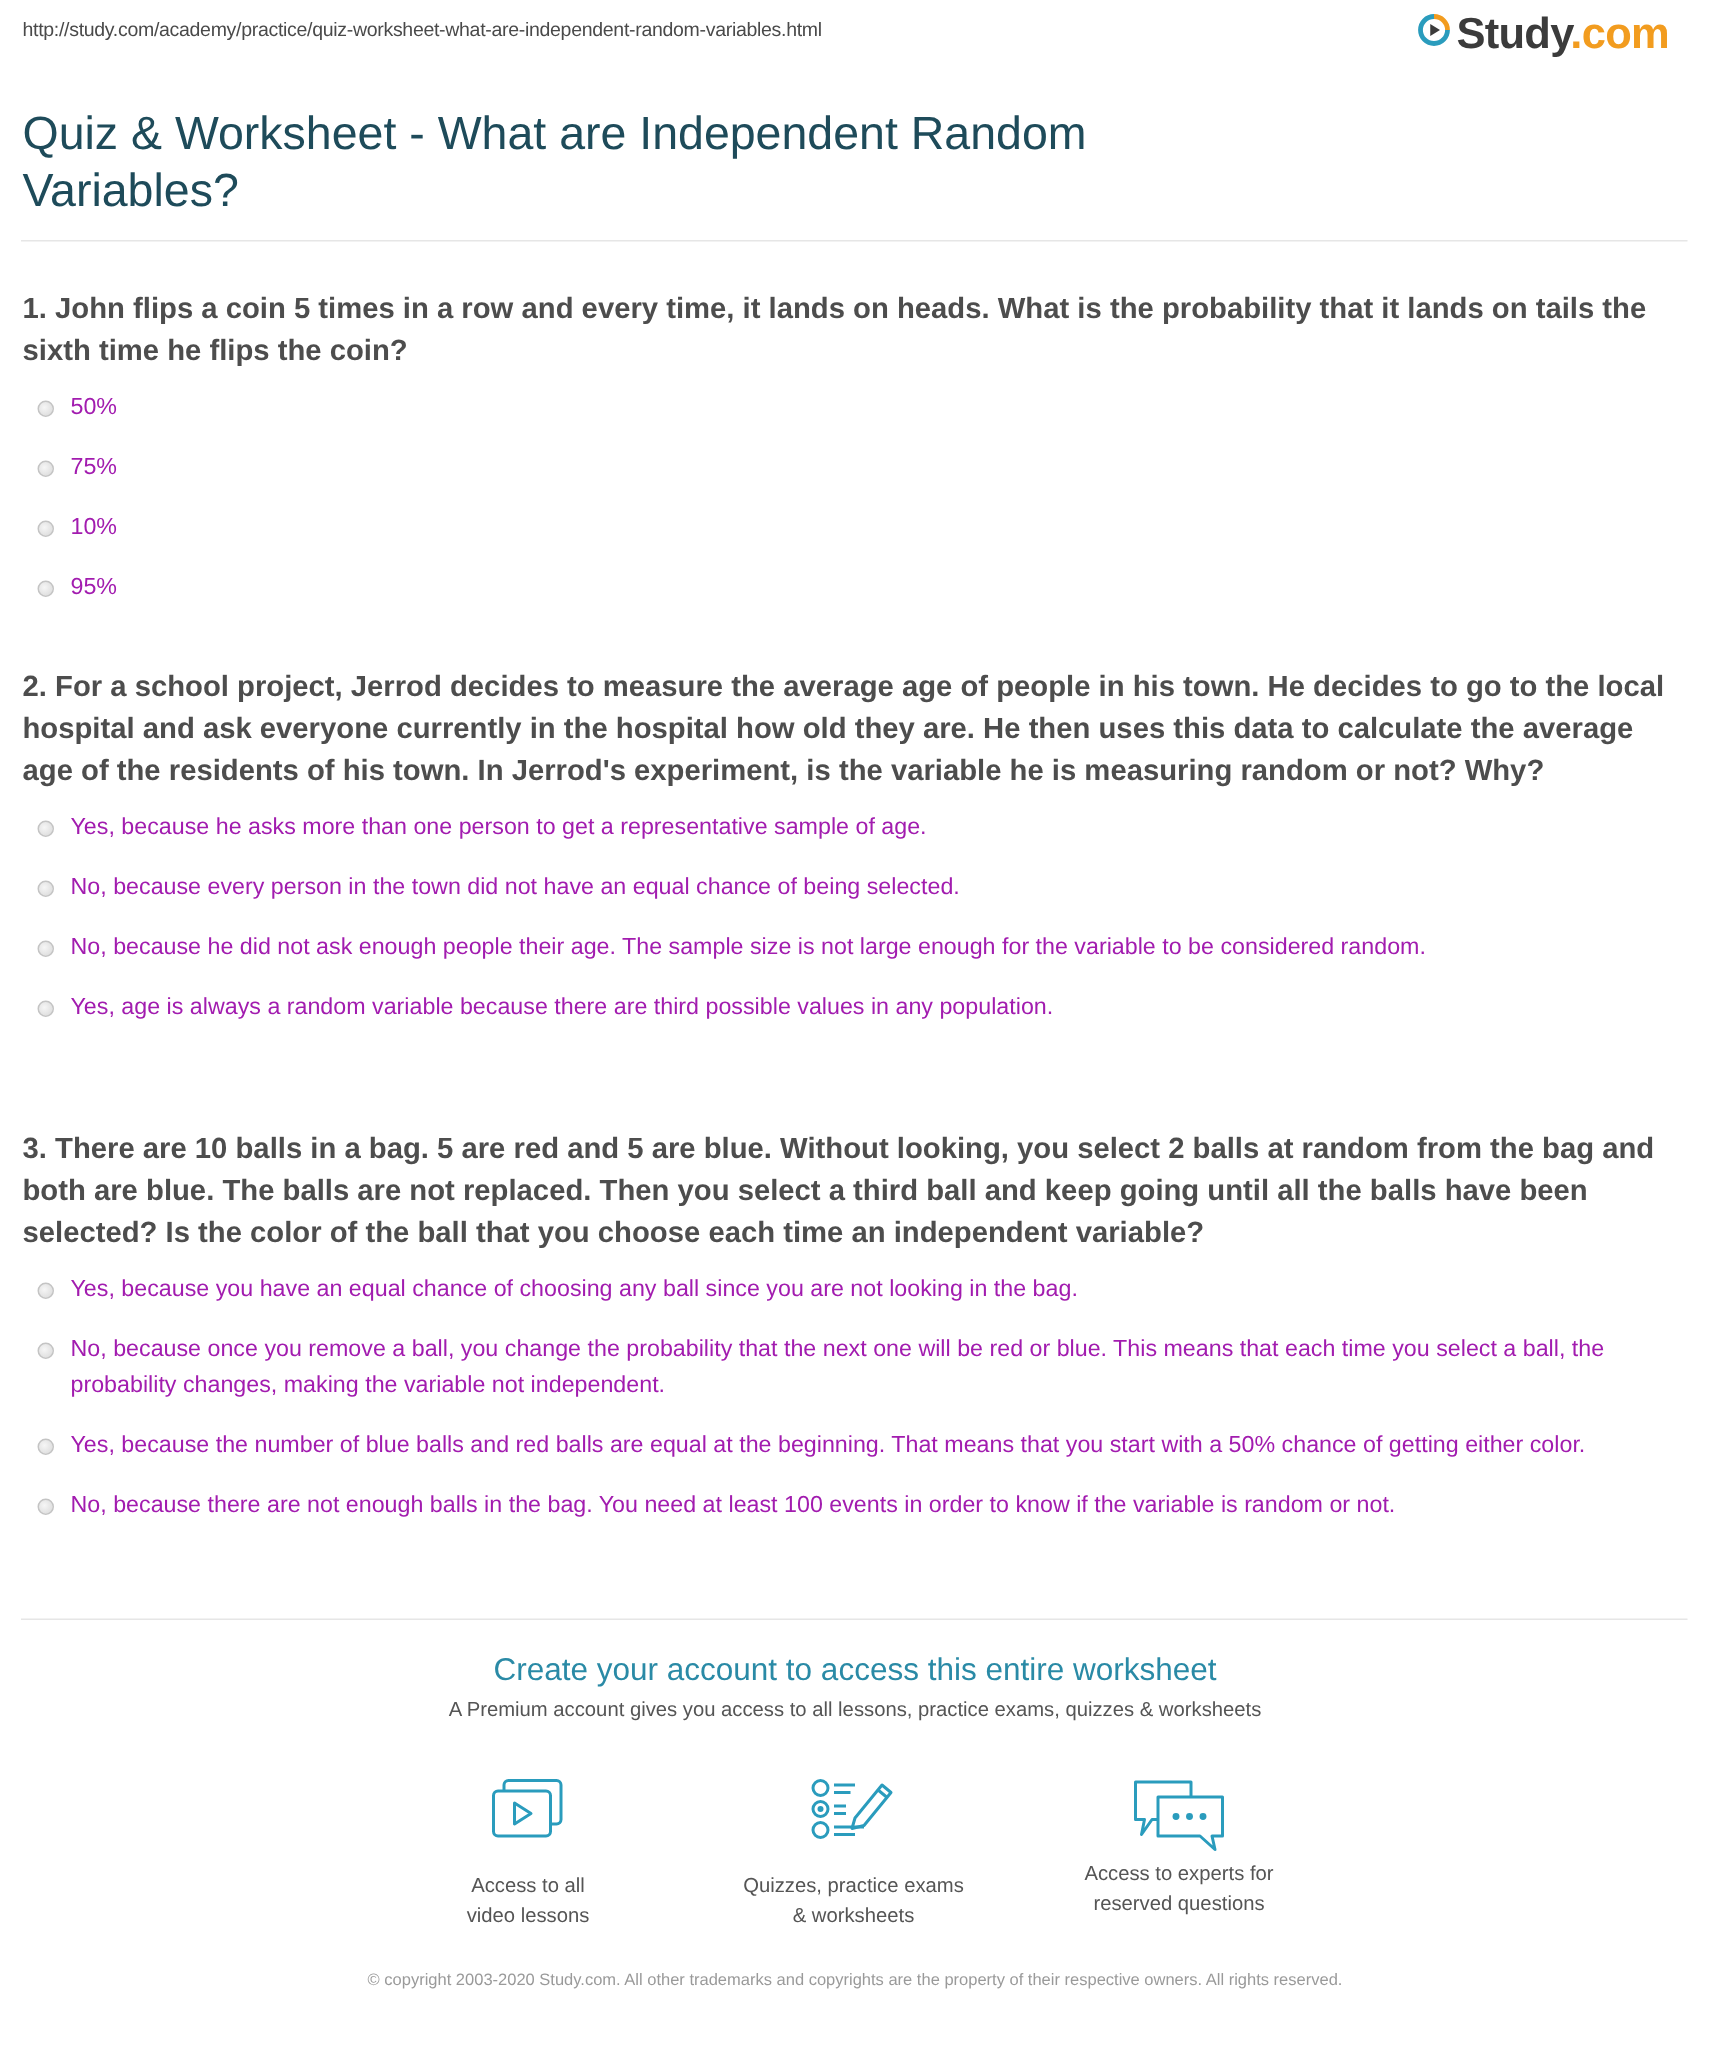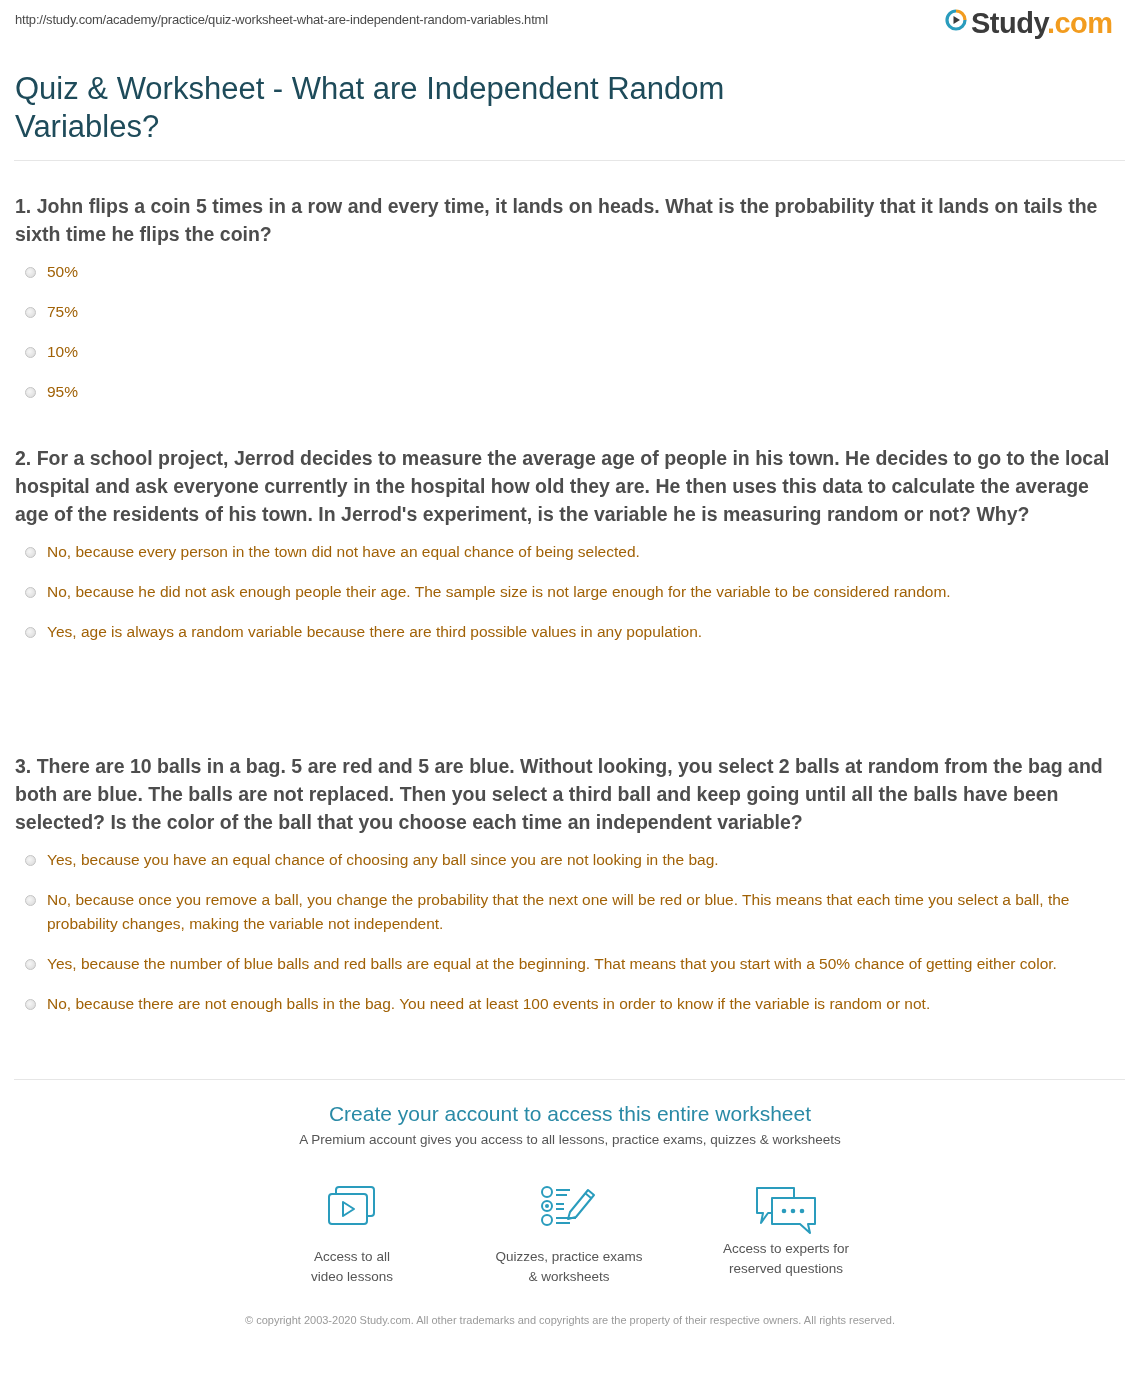--- a/index.html
+++ b/index.html
@@ -27,21 +27,21 @@
   .q-text {
     font-size: 19.5px; line-height: 28px; color: #4d4d4d; font-weight: bold; margin: 0 0 12px 0;
   }
   .answers { list-style: none; margin: 0; padding: 0; }
   .answer { display: flex; align-items: flex-start; margin-bottom: 16px; }
   .radio {
     width: 9px; height: 9px; border-radius: 50%; border: 1px solid #c4c4c4;
     background: radial-gradient(circle at 40% 40%, #f6f6f6, #d8d8d8);
     margin: 7px 11px 0 10px; flex: 0 0 auto;
   }
-  .a-text { font-size: 15.5px; line-height: 24px; color: #a16207; }
+  .a-text { font-size: 15.5px; line-height: 24px; color: #a21caf; }
   .cta-title {
     position: absolute; left: 0; width: 1140px; top: 1102px; text-align: center;
     font-size: 21px; color: #2a8aa6; margin: 0; font-weight: normal;
   }
   .cta-sub {
     position: absolute; left: 0; width: 1140px; top: 1132px; text-align: center;
     font-size: 13.5px; color: #555;
   }
   .feature { position: absolute; top: 1185px; width: 160px; text-align: center; }
   .feature svg { display: block; margin: 0 auto; }
@@ -87,20 +87,24 @@
     <li class="answer">
         <span class="radio"></span>
         <span class="a-text">95%</span>
       </li>
   </ul>
 </div>
 
 <div class="question" style="top:444px;">
   <p class="q-text">2. For a school project, Jerrod decides to measure the average age of people in his town. He decides to go to the local hospital and ask everyone currently in the hospital how old they are. He then uses this data to calculate the average age of the residents of his town. In Jerrod's experiment, is the variable he is measuring random or not? Why?</p>
   <ul class="answers">
+    <li class="answer">
+        <span class="radio"></span>
+        <span class="a-text">Yes, because he asks more than one person to get a representative sample of age.</span>
+      </li>
     <li class="answer">
         <span class="radio"></span>
         <span class="a-text">No, because every person in the town did not have an equal chance of being selected.</span>
       </li>
     <li class="answer">
         <span class="radio"></span>
         <span class="a-text">No, because he did not ask enough people their age. The sample size is not large enough for the variable to be considered random.</span>
       </li>
     <li class="answer">
         <span class="radio"></span>

